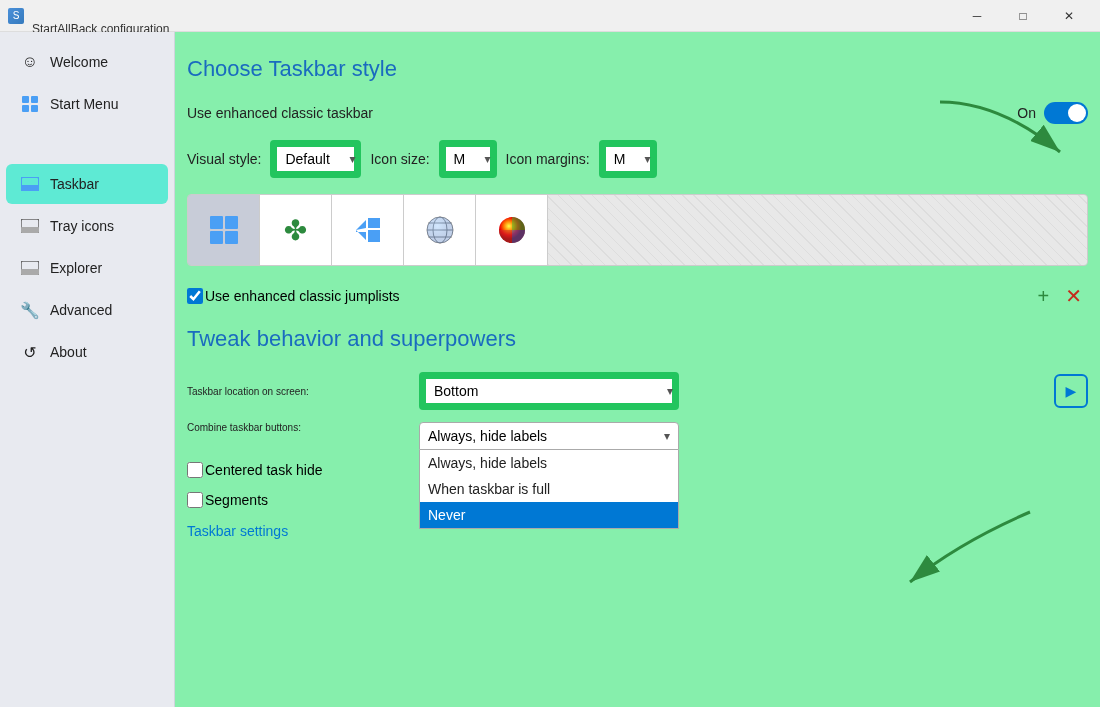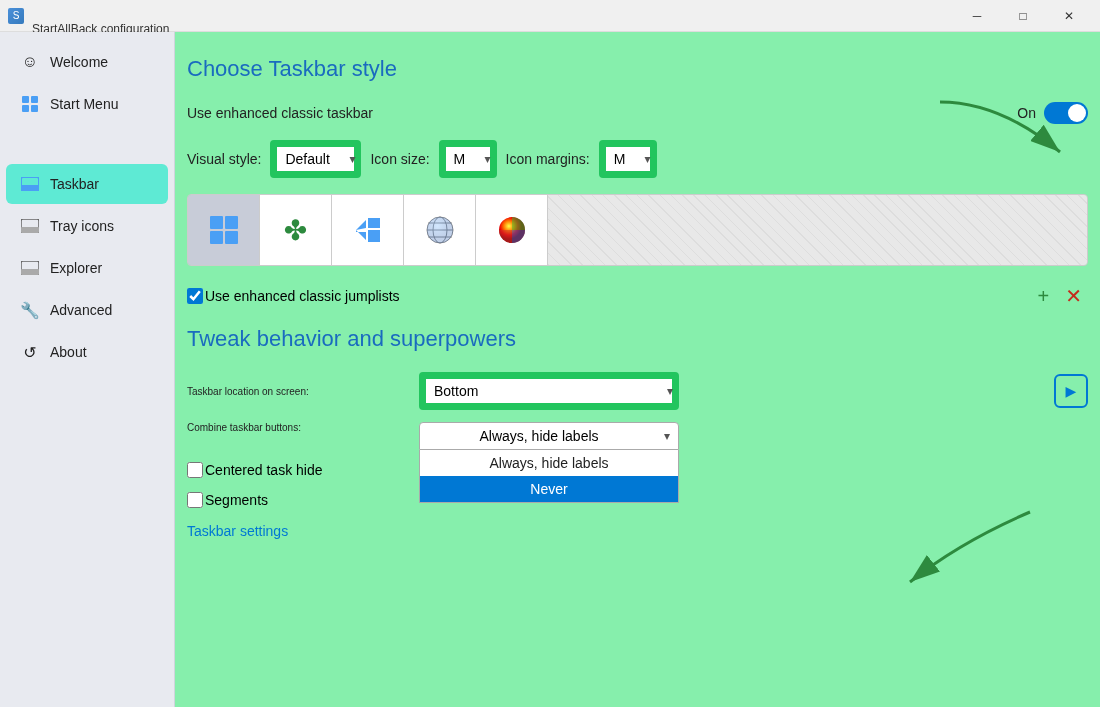--- a/index.html
+++ b/index.html
@@ -269,21 +269,20 @@
     .field-label {
       font-size: 10px;
       color: #222;
       min-width: 220px;
     }
 
     
     .dropdown-open-container {
       position: relative;
       display: inline-block;
-      text-align: center;
     }
     .dropdown-open-header {
       border: 1px solid #aaa;
       border-radius: 4px 4px 0 0;
       padding: 5px 28px 5px 8px;
       font-size: 14px;
       background: white;
       cursor: pointer;
       min-width: 260px;
       position: relative;
@@ -532,20 +531,21 @@
 
       
       <div class="setting-field-row" style="align-items:flex-start; position:relative;">
         <span class="field-label">
           <span>Combine taskbar buttons:</span>
         </span>
         <div class="dropdown-open-container">
           <div class="dropdown-open-header">Always, hide labels</div>
           <div class="dropdown-open-list">
             <div class="dropdown-option">Always, hide labels</div>
+            <div class="dropdown-option">When taskbar is full</div>
             <div class="dropdown-option selected">Never</div>
           </div>
         </div>
       </div>
 
       
       <div class="checkbox-row">
         <input type="checkbox" id="centered" style="">
         <label for="centered">Centered task hide</label>
       </div>

